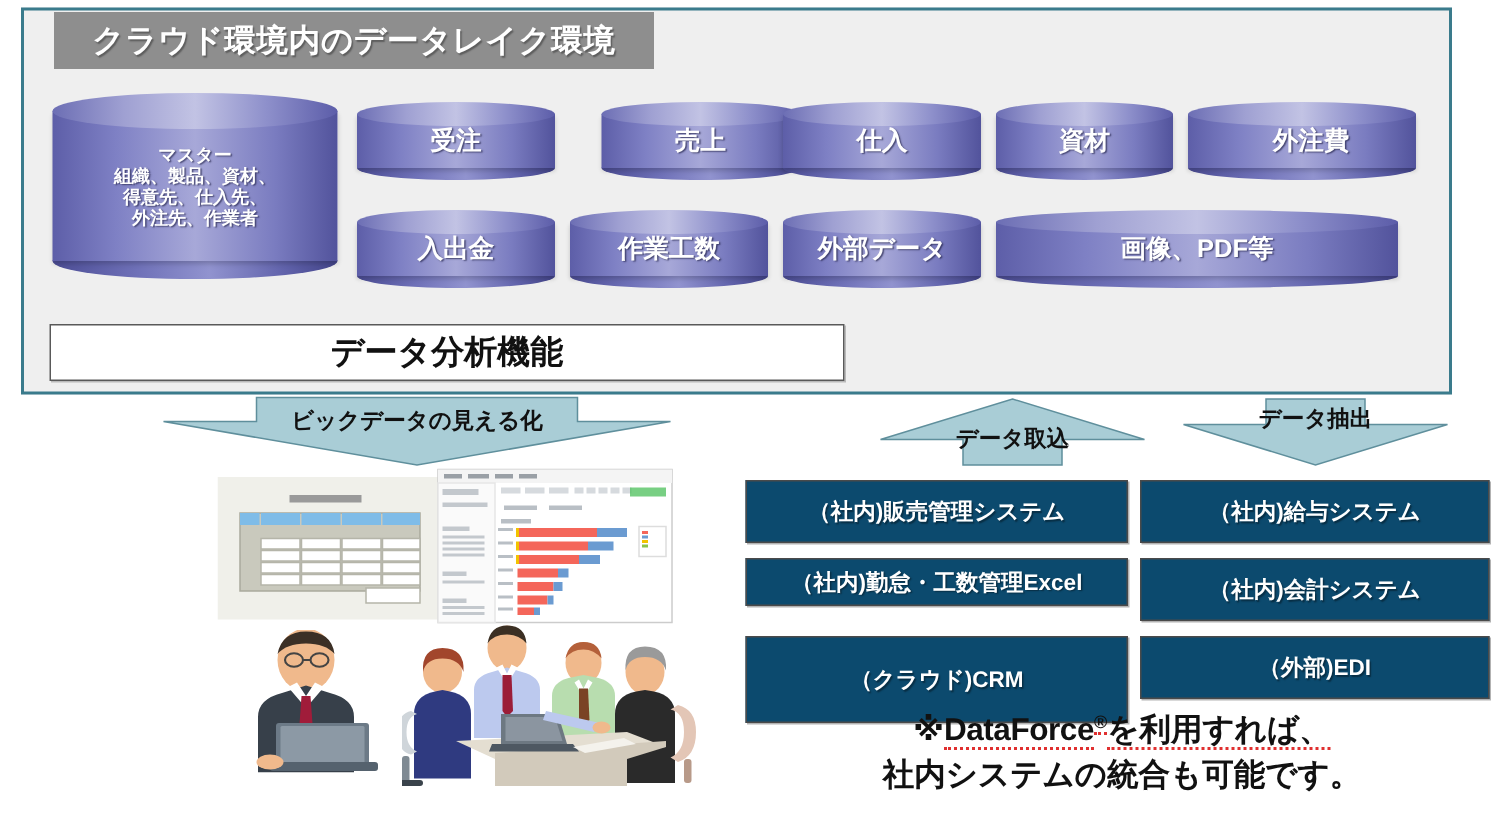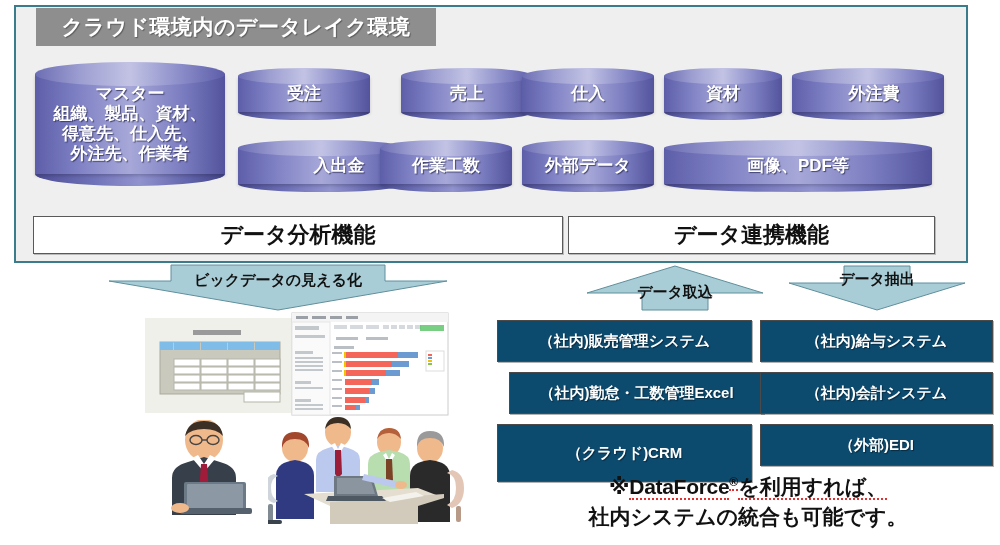--- a/index.html
+++ b/index.html
@@ -38,37 +38,37 @@
     position:absolute;left:0;right:0;top:0;height:18px;border-radius:50%;
     background:linear-gradient(to right,#6c6eb4 0%,#9fa0d2 25%,#c2c3e4 50%,#8e90cb 75%,#5c5da9 100%);
   }
   .cyl .bot{
     position:absolute;left:0;right:0;bottom:0;height:18px;border-radius:50%;
     background:linear-gradient(to right,#4c4d95 0%,#6f71b8 30%,#9193cf 55%,#6365ad 80%,#43448a 100%);
   }
   .cyl .lbl{position:relative;z-index:3;width:100%;
     text-shadow:1px 1px 1px rgba(40,40,80,.75);}
 
-  #cyl-master{left:35px;top:62px;width:190px;height:124px;font-size:17px;}
+  #cyl-master{left:35px;top:62px;width:190px;height:124px;font-size:12px;}
   #cyl-master .top{height:24px;}
   #cyl-master .bot{height:24px;}
   #cyl-master .body{top:12px;bottom:12px;}
 
   .cyl-sm{height:52px;font-size:17px;}
   .cyl-sm .top{height:16px;}
   .cyl-sm .bot{height:16px;}
   .cyl-sm .body{top:8px;bottom:8px;}
 
   #cyl-juchu      {left:238px;top:68px;width:132px;}
   #cyl-uriage     {left:380px;top:68px;width:132px;margin-left:21px;}
   #cyl-shiire     {left:522px;top:68px;width:132px;}
   #cyl-shizai     {left:664px;top:68px;width:118px;}
   #cyl-gaichuhi   {left:792px;top:68px;width:140px;padding-left:12px;}
 
-  #cyl-nyushukkin {left:238px;top:140px;width:132px;padding-left:35px;}
+  #cyl-nyushukkin {left:238px;top:140px;width:132px;}
   #cyl-sagyokosu  {left:380px;top:140px;width:132px;}
   #cyl-gaibudata  {left:522px;top:140px;width:132px;border-radius:13px;}
   #cyl-gazo       {left:664px;top:140px;width:268px;}
 
   
   .fn-box{
     position:absolute;background:#ffffff;border:1px solid #595959;
     box-sizing:border-box;display:flex;align-items:center;justify-content:center;
     font-size:22px;font-weight:bold;color:#111111;
     box-shadow:1px 1px 0 rgba(0,0,0,.22);
@@ -178,43 +178,40 @@
   <div class="cyl cyl-sm" id="cyl-gazo">
     <span class="bot"></span>
     <span class="body"></span>
     <span class="top"></span>
     <span class="lbl">画像、PDF等</span>
   </div>
 
   <div class="fn-box" id="fn-analysis">
     <span>データ分析機能</span>
   </div>
-  <div class="fn-box" id="fn-linkage">
-    <span>データ連携機能</span>
-  </div>
 
   <svg class="arrow" style="left:108px;top:265px;" width="340" height="46">
     <polygon points="63,0 277,0 277,16 339,16 170,45 1,16 63,16" fill="#a9cdd6" stroke="#5f8f9c" stroke-width="1"></polygon>
   </svg>
   <div class="arrow-label" style="left:108px;top:271px;width:340px;">ビックデータの見える化</div>
 
   <svg class="arrow" style="left:586px;top:265px;" width="178" height="46">
     <polygon points="89,1 177,28 122,28 122,45 56,45 56,28 1,28" fill="#a9cdd6" stroke="#5f8f9c" stroke-width="1"></polygon>
   </svg>
   <div class="arrow-label" style="left:586px;top:283px;width:178px;">データ取込</div>
 
   <svg class="arrow" style="left:788px;top:265px;" width="178" height="46">
     <polygon points="56,1 122,1 122,18 177,18 89,45 1,18 56,18" fill="#a9cdd6" stroke="#5f8f9c" stroke-width="1"></polygon>
   </svg>
   <div class="arrow-label" style="left:788px;top:270px;width:178px;">データ抽出</div>
 
   <div class="sys-box" style="left:497px;top:320px;width:255px;height:42px;">
     <span>（社内)販売管理システム</span>
   </div>
-  <div class="sys-box" style="left:497px;top:372px;width:255px;height:42px;margin-left:12px;">
+  <div class="sys-box" style="left:497px;top:372px;width:255px;height:32px;">
     <span>（社内)勤怠・工数管理Excel</span>
   </div>
   <div class="sys-box" style="left:497px;top:424px;width:255px;height:58px;">
     <span>（クラウド)CRM</span>
   </div>
 
   <div class="sys-box" style="left:760px;top:320px;width:233px;height:42px;">
     <span>（社内)給与システム</span>
   </div>
   <div class="sys-box" style="left:760px;top:372px;width:233px;height:42px;">

